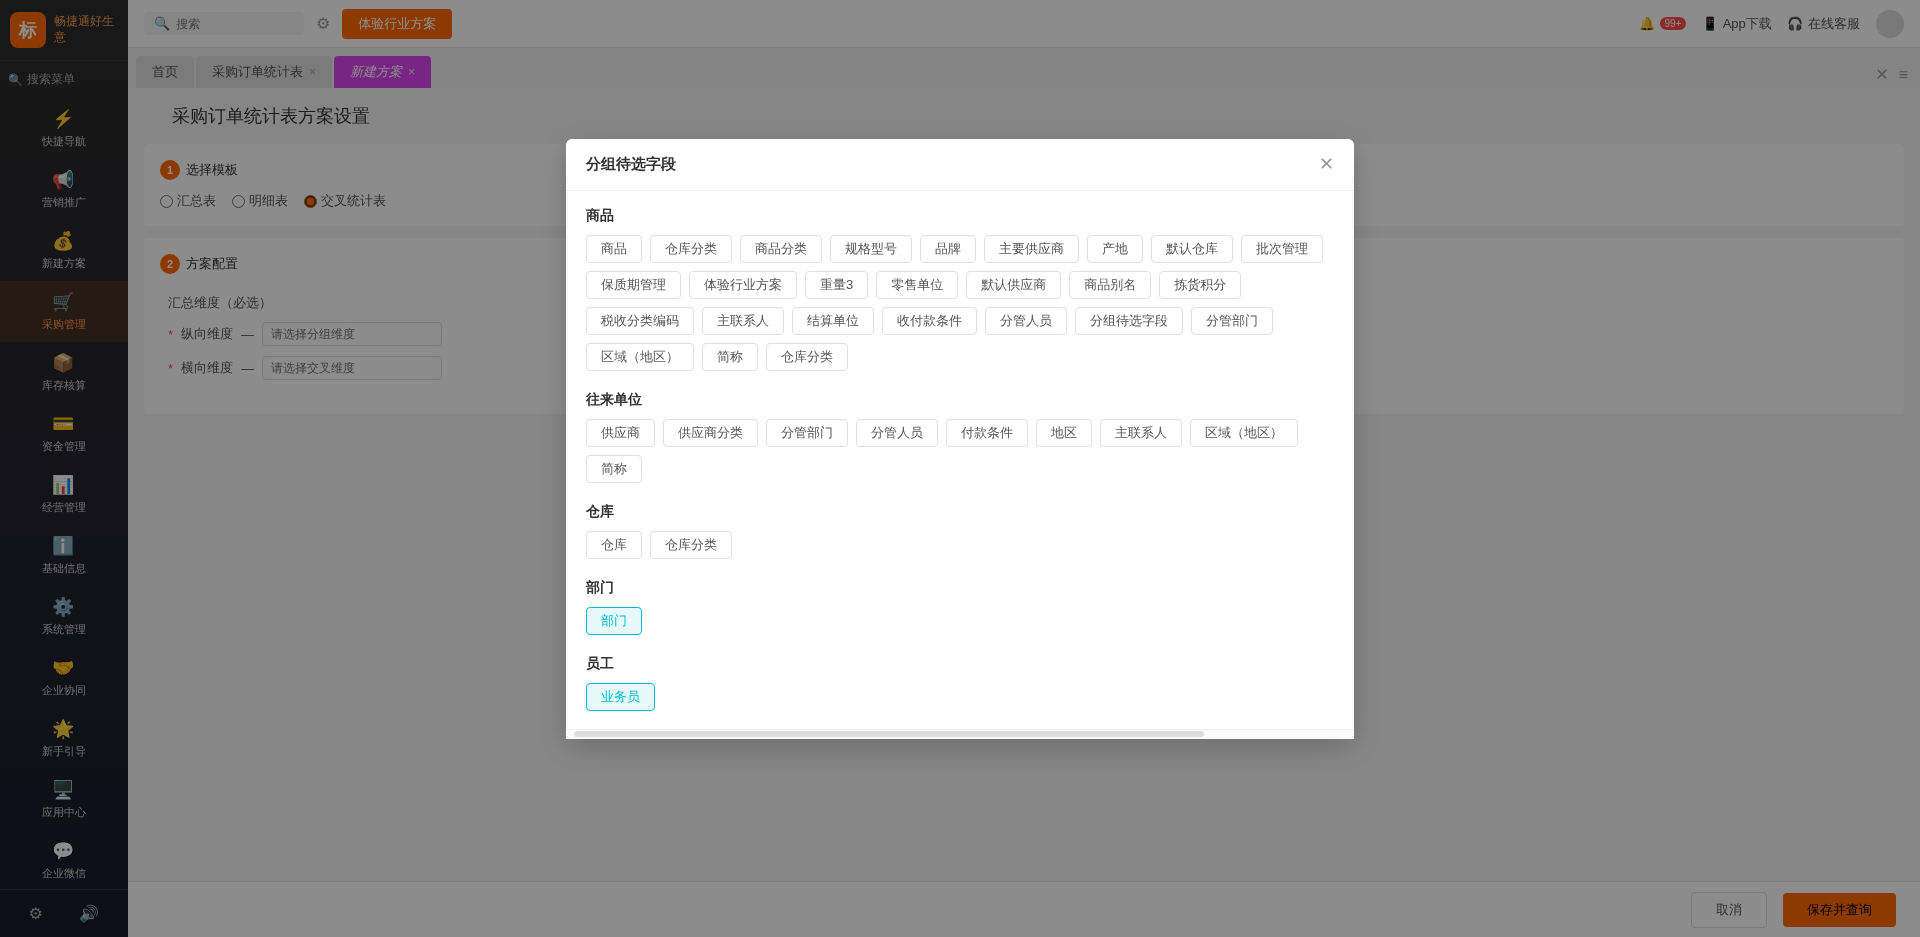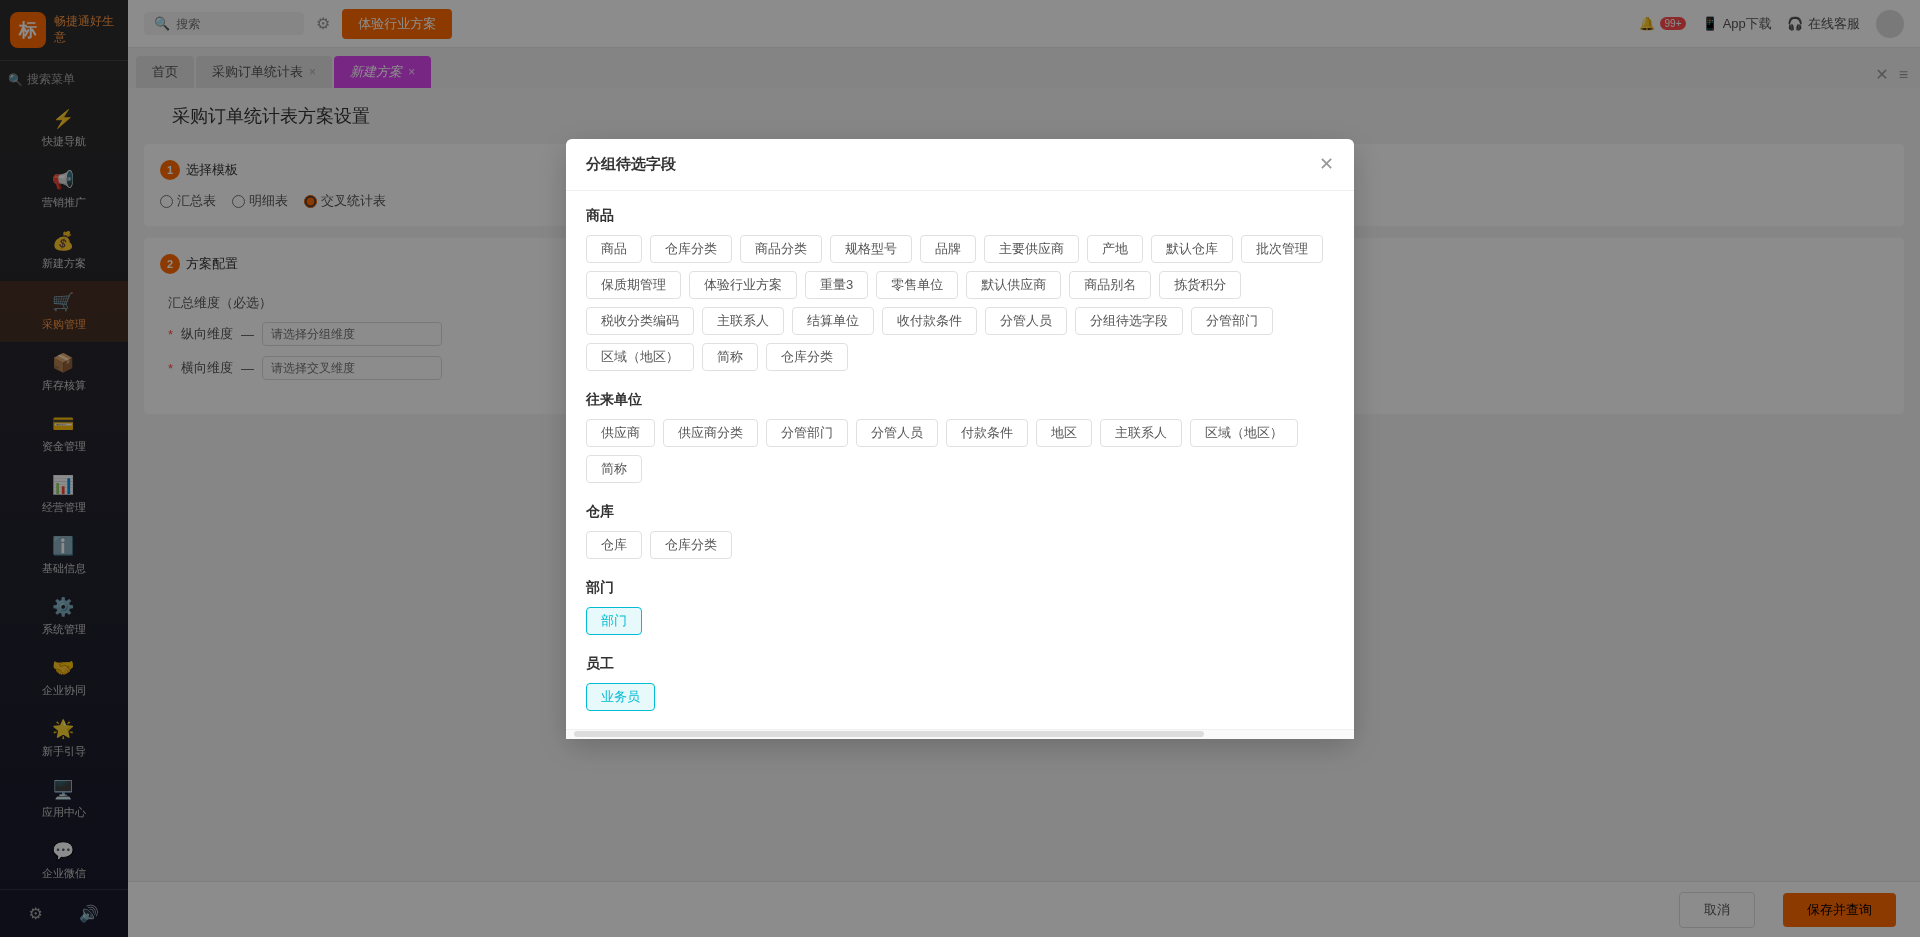--- a/index.html
+++ b/index.html
@@ -142,21 +142,21 @@
 
     
     .bg-form { padding: 8px; }
     .bg-row { display: flex; align-items: center; gap: 8px; margin-bottom: 10px; font-size: 13px; color: #555; }
     .bg-input { border: 1px solid #ddd; border-radius: 4px; padding: 4px 8px; font-size: 12px; color: #999; width: 180px; }
     .required { color: #ff4d4f; }
 
     .footer-bar {
       position: fixed; left: 128px; bottom: 0; right: 0; height: 56px;
       background: white; border-top: 1px solid #e8e8e8; display: flex; align-items: center; justify-content: flex-end;
-      padding: 0 24px; gap: 28px; z-index: 98;
+      padding: 0 24px; gap: 16px; z-index: 98;
     }
     .btn-cancel {
       padding: 8px 24px; border: 1px solid #ddd; border-radius: 4px; background: white;
       font-size: 13px; color: #555; cursor: pointer;
     }
     .btn-save {
       padding: 8px 24px; border: none; border-radius: 4px; background: #ff6b00;
       font-size: 13px; color: #000000; cursor: pointer;
     }
   </style>

